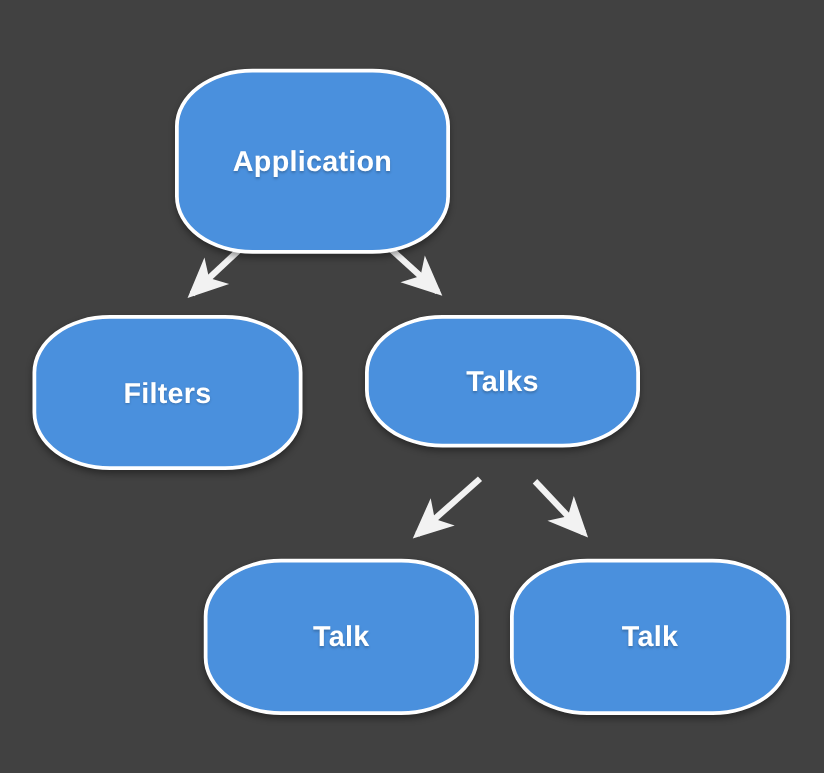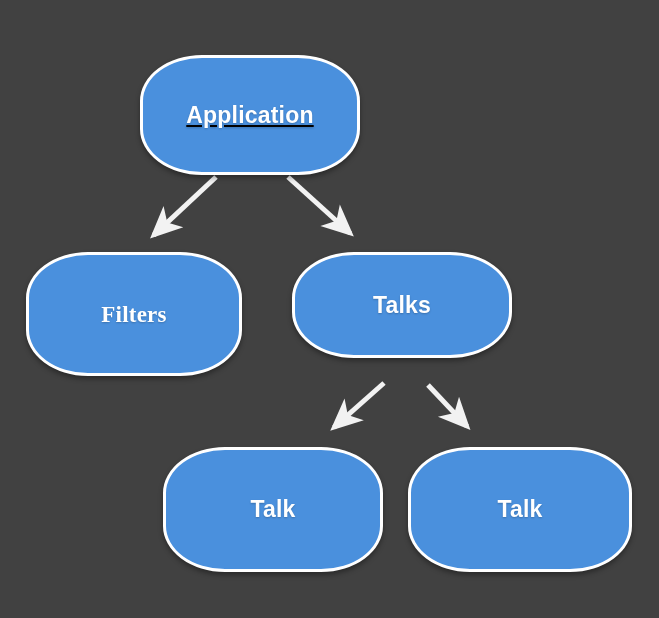--- a/index.html
+++ b/index.html
@@ -60,25 +60,25 @@
       </marker>
     </defs>
     <g>
       <line stroke="#f2f2f2" stroke-width="5" stroke-linecap="butt" marker-end="url(#arrowhead)" x1="216" y1="177" x2="153.7021416490974" y2="235.08854359746326"></line>
       <line stroke="#f2f2f2" stroke-width="5" stroke-linecap="butt" marker-end="url(#arrowhead)" x1="288" y1="177" x2="350.13922545087513" y2="233.26119061092749"></line>
       <line stroke="#f2f2f2" stroke-width="5" stroke-linecap="butt" marker-end="url(#arrowhead)" x1="384" y1="383" x2="333.96919421400116" y2="427.3821664230635"></line>
       <line stroke="#f2f2f2" stroke-width="5" stroke-linecap="butt" marker-end="url(#arrowhead)" x1="428" y1="385" x2="467.0204731696685" y2="426.3617015598486"></line>
     </g>
   </svg>
 
-  <div class="node" style="left: 140px; top: 55px; width: 220px; height: 120px; background: rgb(74, 144, 221); border-color: rgb(255, 255, 255); text-decoration: underline;">
+  <div class="node" style="left: 140px; top: 55px; width: 220px; height: 148px; background: rgb(74, 144, 221); border-color: rgb(255, 255, 255);">
     <span class="node-label" style="color: rgb(255, 255, 255);">Application</span>
   </div>
 
-  <div class="node" style="left: 26px; top: 252px; width: 216px; height: 124px; background: rgb(74, 144, 221); border-color: rgb(255, 255, 255); font-family: Liberation Serif, serif;">
+  <div class="node" style="left: 26px; top: 252px; width: 216px; height: 124px; background: rgb(74, 144, 221); border-color: rgb(255, 255, 255);">
     <span class="node-label" style="color: rgb(255, 255, 255);">Filters</span>
   </div>
 
   <div class="node" style="left: 292px; top: 252px; width: 220px; height: 106px; background: rgb(74, 144, 221); border-color: rgb(255, 255, 255);">
     <span class="node-label" style="color: rgb(255, 255, 255);">Talks</span>
   </div>
 
   <div class="node" style="left: 163px; top: 447px; width: 220px; height: 125px; background: rgb(74, 144, 221); border-color: rgb(255, 255, 255);">
     <span class="node-label" style="color: rgb(255, 255, 255);">Talk</span>
   </div>

